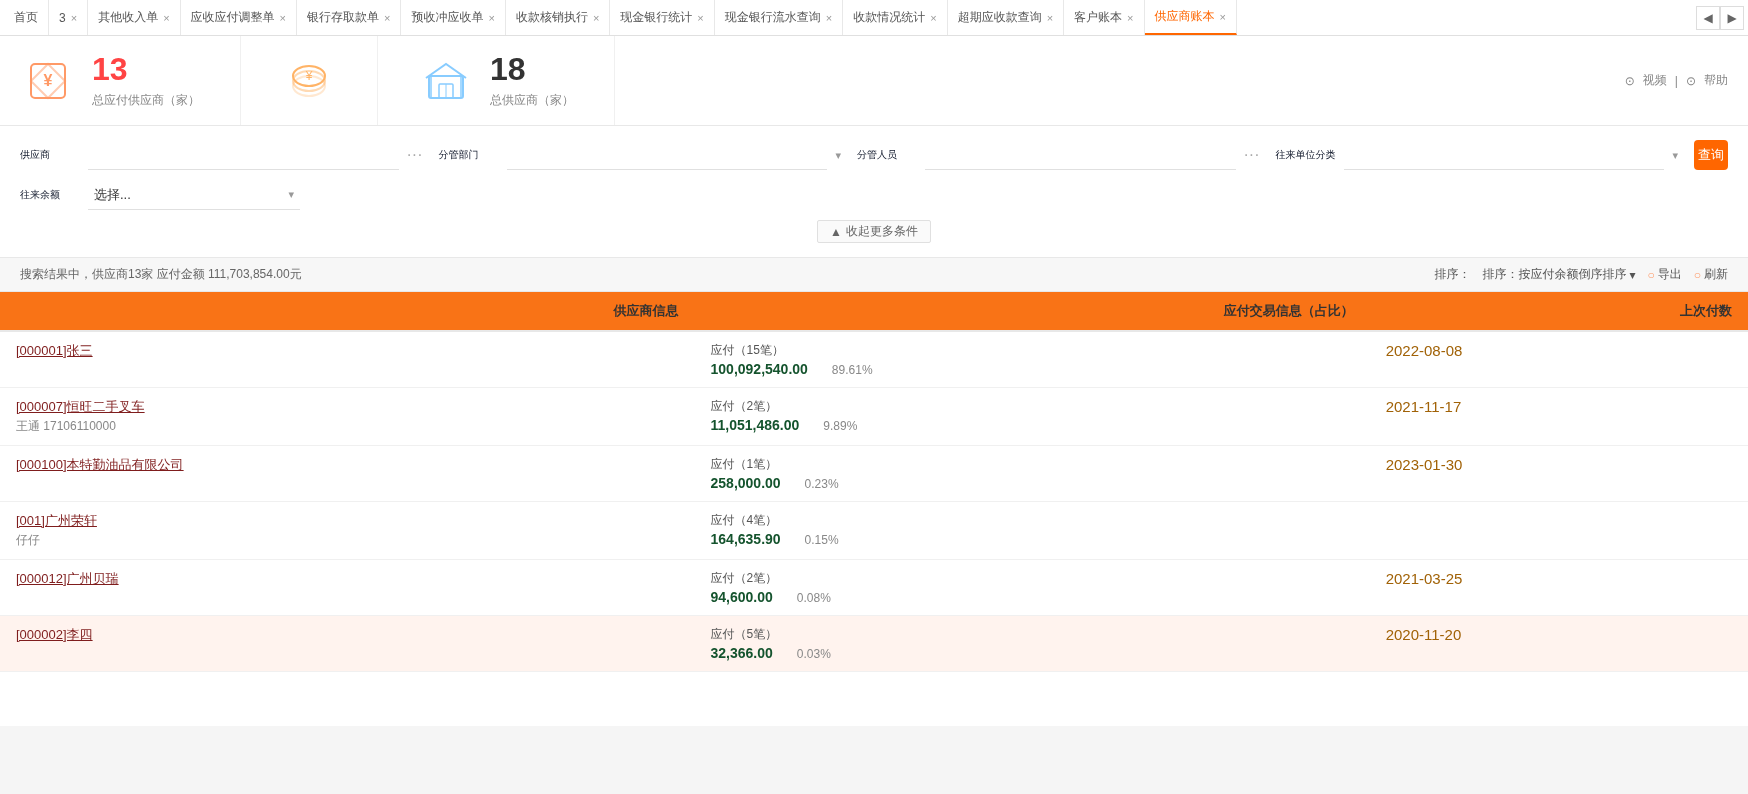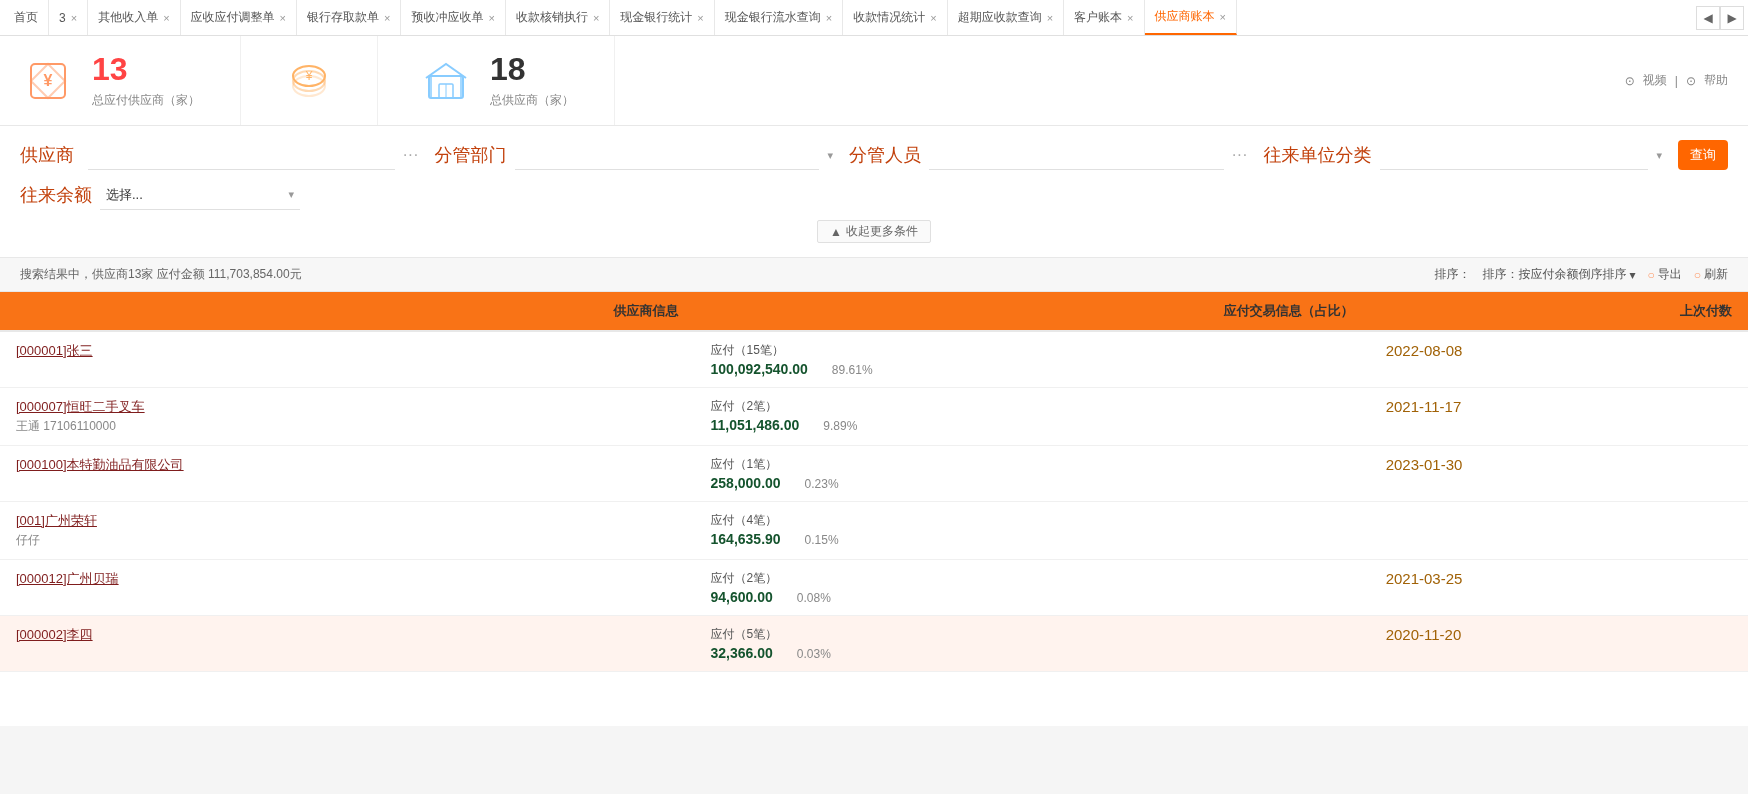--- a/index.html
+++ b/index.html
@@ -103,22 +103,22 @@
       margin-bottom: 10px;
     }
     .filter-row:last-child { margin-bottom: 0; }
     .filter-group {
       display: flex;
       align-items: center;
       gap: 8px;
       flex: 1;
     }
     .filter-label {
-      font-size: 18px;
-      color: #c2410c;
+      font-size: 10px;
+      color: #0f172a;
       white-space: nowrap;
       min-width: 60px;
     }
     .filter-input {
       flex: 1;
       height: 30px;
       border: none;
       border-bottom: 1px solid #e0e0e0;
       outline: none;
       font-size: 13px;
@@ -140,21 +140,21 @@
       align-items: center;
       justify-content: space-between;
       position: relative;
     }
     .filter-dots { color: #aaa; font-size: 16px; }
     .filter-chevron { color: #999; font-size: 11px; }
     .query-btn {
       background: #ff6600;
       color: #fff;
       border: none;
-      padding: 6px 12px;
+      padding: 6px 4px;
       border-radius: 4px;
       font-size: 13px;
       cursor: pointer;
       white-space: nowrap;
     }
     .collapse-bar {
       display: flex;
       justify-content: center;
       margin-top: 6px;
     }

